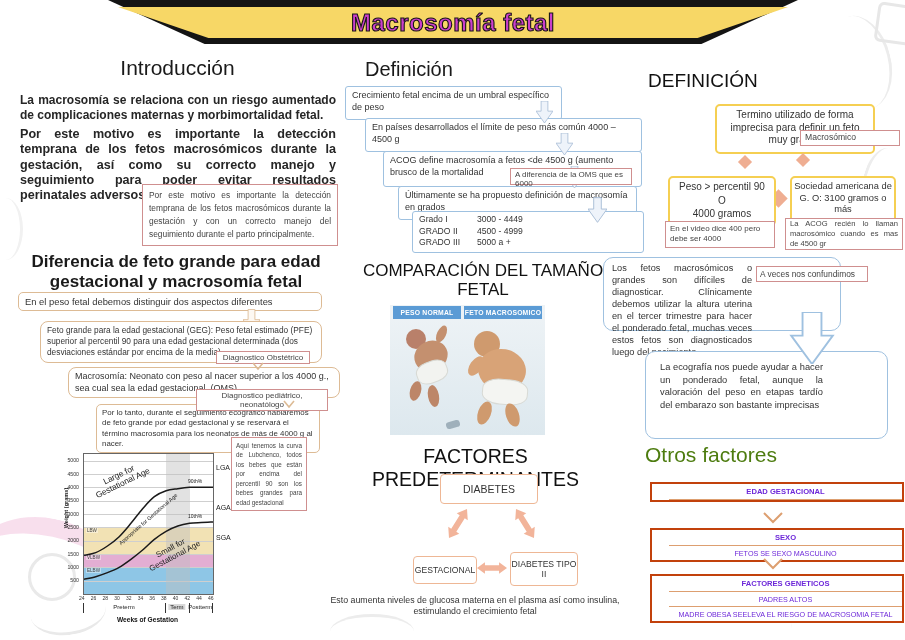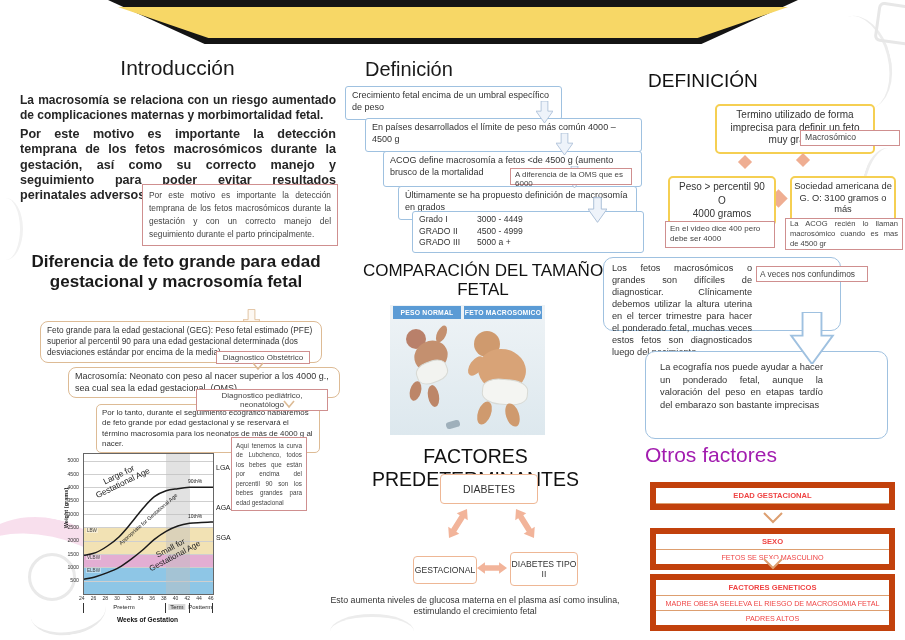--- a/index.html
+++ b/index.html
@@ -17,21 +17,21 @@
     clip-path:polygon(0 0,100% 0,86.5% 100%,13.5% 100%);}
   #banner-title{left:108px;top:9px;width:690px;text-align:center;font-size:24px;font-weight:bold;
     color:#cb3fcb;-webkit-text-stroke:1.1px #141414;letter-spacing:.5px;}
   
   .box-blue{background:#fff;border:1px solid #9fc1e0;border-radius:3px;color:#333;}
   .box-blue-r{background:#fff;border:1.5px solid #9fc1e0;border-radius:10px;color:#333;}
   .box-tan{background:#fff;border:1px solid #ddbb95;border-radius:5px;color:#333;}
   .box-red{background:#fff;border:1px solid #cf8f8f;color:#444;}
   .box-yellow{background:#fff;border:2px solid #f5cf52;border-radius:5px;color:#333;}
   .box-salmon{background:#fff;border:1px solid #eeb795;border-radius:4px;color:#333;}
-  .box-orange{background:#fff;border:6px solid #c2410c;color:#ef4444;}
+  .box-orange{background:#fff;border:2px solid #c2410c;color:#6d28d9;padding-left:17px;}
   .diamond{width:10px;height:10px;background:#efae92;transform:rotate(45deg);}
   h2{margin:0;font-weight:normal;}
   
   #intro-title{left:20px;top:56px;width:315px;font-size:21px;color:#1a1a1a;}
   #intro-p1{left:20px;top:93px;width:316px;font-size:12px;font-weight:bold;line-height:1.22;}
   #intro-p2{left:20px;top:127px;width:316px;font-size:12.6px;font-weight:bold;line-height:1.22;}
   #intro-note{left:142px;top:184px;width:182px;padding:4px 6px;font-size:8.4px;line-height:1.55;}
   
   #def-title{left:365px;top:58px;font-size:20px;color:#1a1a1a;}
   .step{padding:3px 6px;font-size:9px;line-height:1.3;}
@@ -112,21 +112,21 @@
   
   #fac-title{left:318px;top:445px;width:315px;font-size:19.5px;color:#111;}
   #fac-top{left:440px;top:474px;width:96px;height:28px;font-size:10.5px;display:flex;align-items:center;justify-content:center;}
   #fac-left{left:413px;top:556px;width:62px;height:26px;font-size:8.6px;display:flex;align-items:center;justify-content:center;}
   #fac-right{left:510px;top:552px;width:66px;height:32px;font-size:8.6px;line-height:1.2;display:flex;align-items:center;justify-content:center;text-align:center;}
   #fac-a1{left:441px;top:516px;transform:rotate(-58deg);}
   #fac-a2{left:508px;top:516px;transform:rotate(58deg);}
   #fac-a3{left:477px;top:561px;}
   #fac-caption{left:322px;top:595px;width:306px;font-size:8.8px;line-height:1.3;color:#333;}
   
-  #otros-title{left:645px;top:443px;font-size:21px;color:#a21caf;}
+  #otros-title{left:645px;top:443px;font-size:21px;color:#4d7c0f;}
   .ofact{left:650px;width:233px;}
   .ofact .ohead{font-size:7.6px;font-weight:bold;text-align:center;padding:3px 2px;border-bottom:1px solid #dd9f70;}
   .ofact .orow{font-size:7.2px;text-align:center;padding:2.5px 2px;}
   .ofact .orow + .orow{border-top:1px solid #dd9f70;}
   #ofact-0{top:482px;} #ofact-1{top:528px;} #ofact-2{top:574px;}
   #ochev-0{left:762px;top:512px;} #ochev-1{left:762px;top:558px;}
 </style>
 </head>
 <body>
 
@@ -138,20 +138,21 @@
   <div class="doodle" style="left:828px;top:15px;width:60px;height:95px;border-right:3px solid #ececec;border-radius:50%;transform:rotate(-14deg);"></div>
   <div class="doodle" style="left:876px;top:4px;width:36px;height:34px;border:3px solid #e7e7e7;border-radius:6px;transform:rotate(8deg);"></div>
   <div class="doodle" style="left:862px;top:148px;width:40px;height:72px;border-left:3px solid #ededed;border-radius:40%;transform:rotate(18deg);"></div>
   <div class="doodle" style="left:330px;top:614px;width:84px;height:32px;border-top:3px solid #ececec;border-radius:50%;"></div>
   <div class="doodle" style="left:700px;top:600px;width:92px;height:42px;border-top:3px solid #ededed;border-radius:50%;transform:rotate(7deg);"></div>
   <div class="doodle" style="left:590px;top:240px;width:42px;height:10px;background:#f9e79b;border-radius:50%;opacity:.85;"></div>
   <div class="doodle" style="left:-12px;top:198px;width:32px;height:62px;border-right:3px solid #f1f1f1;border-radius:50%;"></div>
 
   <div class="abs" id="banner-outer"></div>
   <div class="abs" id="banner-inner"></div>
+  <div class="abs" id="banner-title">Macrosomía fetal</div>
 
   <h2 class="abs center" id="intro-title">Introducción</h2>
   <p class="abs justify" id="intro-p1" style="margin:0">La macrosomía se relaciona con un riesgo aumentado de complicaciones maternas y morbimortalidad fetal.</p>
   <p class="abs justify" id="intro-p2" style="margin:0">Por este motivo es importante la detección temprana de los fetos macrosómicos durante la gestación, así como su correcto manejo y seguimiento para poder evitar resultados perinatales adversos.</p>
   <div class="abs box-red justify" id="intro-note">Por este motivo es importante la detección temprana de los fetos macrosómicos durante la gestación y con un correcto manejo del seguimiento durante el parto principalmente.</div>
 
   <h2 class="abs" id="def-title">Definición</h2>
   <div class="abs box-blue step" id="def-s0">Crecimiento fetal encima de un umbral específico de peso</div>
   <div class="abs box-blue step" id="def-s1">En países desarrollados el límite de peso más común 4000 – 4500 g</div>
   <div class="abs box-blue step" id="def-s2">ACOG define macrosomía a fetos &lt;de 4500 g (aumento brusco de la mortalidad</div>
@@ -193,20 +194,21 @@
   <div class="abs box-yellow center" id="def2-left">
     <div>Peso &gt; percentil 90</div>
     <div>O</div>
     <div>4000 gramos</div>
   </div>
   <div class="abs box-yellow center" id="def2-right">Sociedad americana de G. O: 3100 gramos o más</div>
   <div class="abs box-red" id="def2-lnote">En el video dice 400 pero debe ser 4000</div>
   <div class="abs box-red justify" id="def2-rnote">La ACOG recién lo llaman macrosómico cuando es mas de 4500 gr</div>
 
   <h2 class="abs center" id="dif-title">Diferencia de feto grande para edad gestacional y macrosomía fetal</h2>
+  <div class="abs box-tan" id="dif-b1">En el peso fetal debemos distinguir dos aspectos diferentes</div>
   <svg class="abs" id="dif-arrow" width="17" height="23" viewBox="0 0 20 26">
       <path d="M6 0 h8 v12 h6 L10 26 L0 12 h6 z" fill="#fdf8f2" stroke="#ddbb95"></path>
     </svg>
   <div class="abs box-tan" id="dif-b2">Feto grande para la edad gestacional (GEG): Peso fetal estimado (PFE) superior al percentil 90 para una edad gestacional determinada (dos desviaciones estándar por encima de la media)</div>
   <div class="abs box-red" id="dif-t1">Diagnostico Obstétrico</div>
   <svg class="abs mini-chev" id="dif-c1" width="12" height="9" viewBox="0 0 12 9">
       <path d="M1 1 L6 7 L11 1" fill="none" stroke="#ddbb95" stroke-width="1.6"></path>
     </svg>
   <div class="abs box-tan" id="dif-b3">Macrosomía: Neonato con peso al nacer superior a los 4000 g., sea cual sea la edad gestacional.  (OMS)</div>
   <div class="abs box-red" id="dif-t2">Diagnostico pediátrico, neonatólogo</div>
@@ -347,17 +349,17 @@
     </svg>
   <div class="abs box-orange ofact" id="ofact-1">
     <div class="ohead">SEXO</div>
     <div class="orow">FETOS SE SEXO MASCULINO</div>
   </div>
   <svg class="abs" id="ochev-1" width="22" height="13" viewBox="0 0 22 13">
       <path d="M2 1 L11 10 L20 1" fill="#fff" stroke="#dd9f70" stroke-width="2"></path>
     </svg>
   <div class="abs box-orange ofact" id="ofact-2">
     <div class="ohead">FACTORES GENETICOS</div>
+    <div class="orow">PADRES ALTOS</div>
     <div class="orow">MADRE OBESA SEELEVA EL RIESGO DE MACROSOMIA FETAL</div>
-    <div class="orow">PADRES ALTOS</div>
   </div>
 
 </div>
 
 </body></html>

